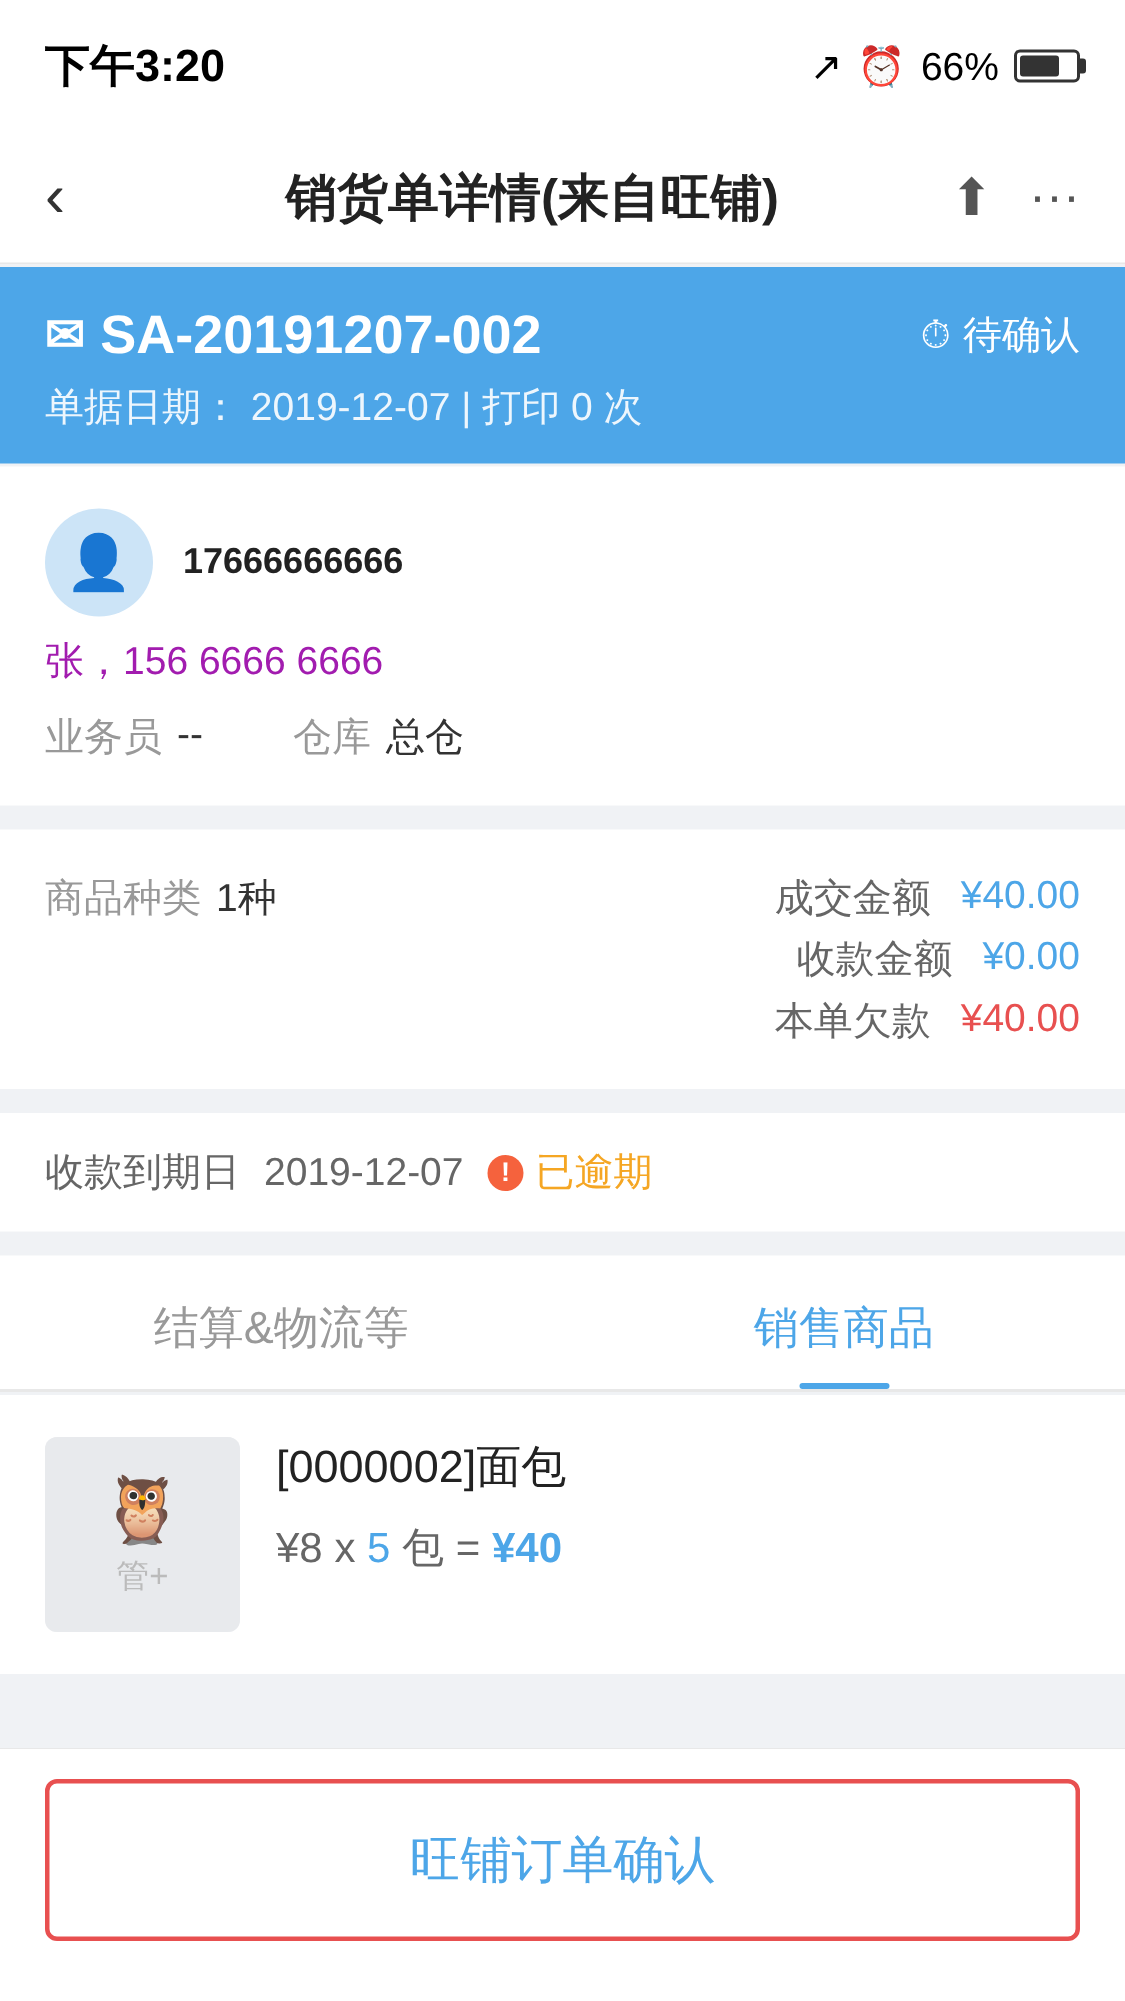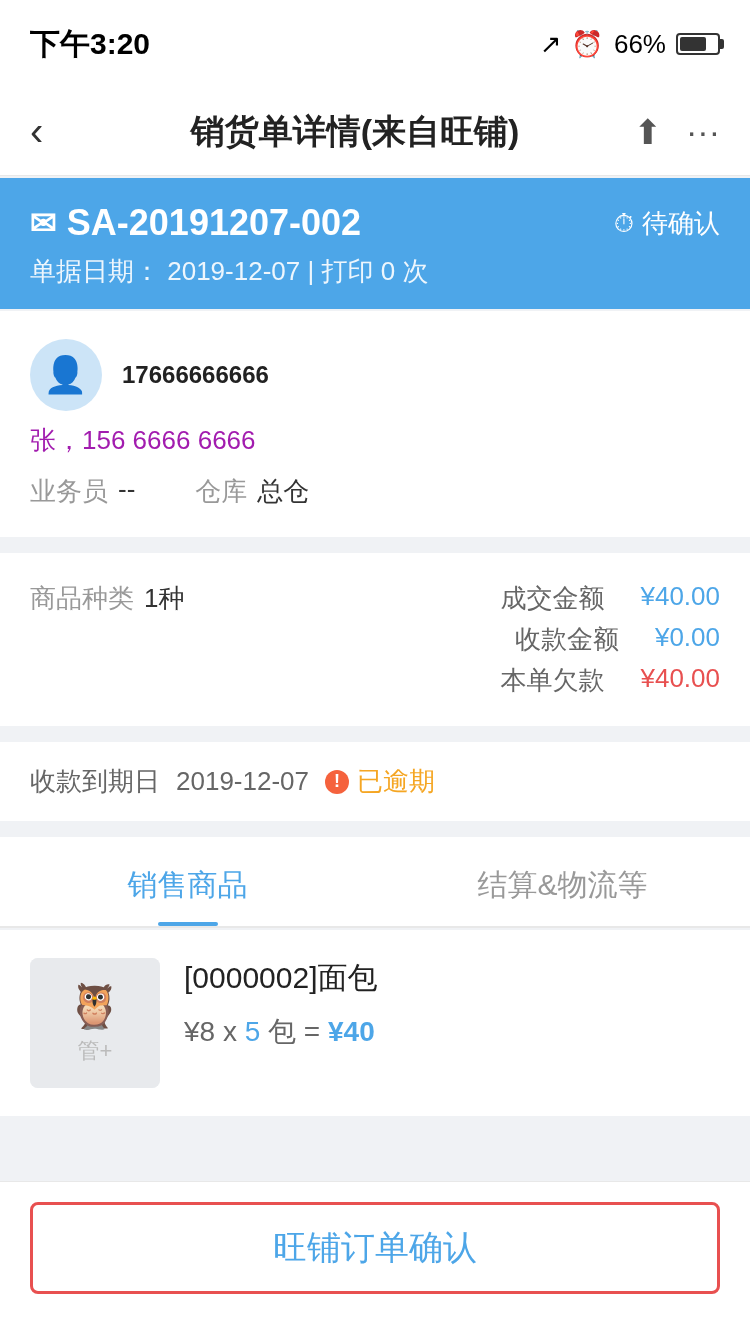--- a/index.html
+++ b/index.html
@@ -184,21 +184,21 @@
       align-items: flex-start;
     }
     .summary-amounts {
       display: flex;
       flex-direction: column;
       align-items: flex-end;
       gap: 6px;
     }
     .amount-row {
       display: flex;
-      gap: 36px;
+      gap: 20px;
       font-size: 26px;
     }
     .amount-label { color: #666; }
     .amount-value { color: #4da6e8; font-weight: 500; }
     .amount-value.red { color: #e85050; }
     .amount-value.blue { color: #4da6e8; }
 
     .product-types {
       font-size: 26px;
       color: #666;
@@ -329,21 +329,21 @@
       position: fixed;
       bottom: 0;
       left: 0;
       width: 750px;
       background: #fff;
       padding: 20px 30px 40px;
       border-top: 1px solid #e8e8e8;
     }
     .confirm-btn {
       width: 100%;
-      height: 92px;
+      height: 108px;
       border: 3px solid #e85050;
       border-radius: 8px;
       background: #fff;
       color: #4da6e8;
       font-size: 34px;
       font-weight: 500;
       cursor: pointer;
       display: flex;
       align-items: center;
       justify-content: center;
@@ -440,25 +440,25 @@
 <div class="due-card">
   <span>收款到期日</span>
   <span>2019-12-07</span>
   <div class="overdue-badge">
     <div class="overdue-dot">!</div>
     <span>已逾期</span>
   </div>
 </div>
 
 <div class="tabs-bar">
+  <div class="tab-item">
+    <span>结算&amp;物流等</span>
+  </div>
   <div class="tab-item active">
     <span>销售商品</span>
-  </div>
-  <div class="tab-item">
-    <span>结算&amp;物流等</span>
   </div>
 </div>
 
 <div class="product-list">
   <div class="product-item">
     <div class="product-thumb">
       <div class="product-thumb-img">
         <span class="owl-icon">🦉</span>
         <span class="plus-text">管+</span>
       </div>

